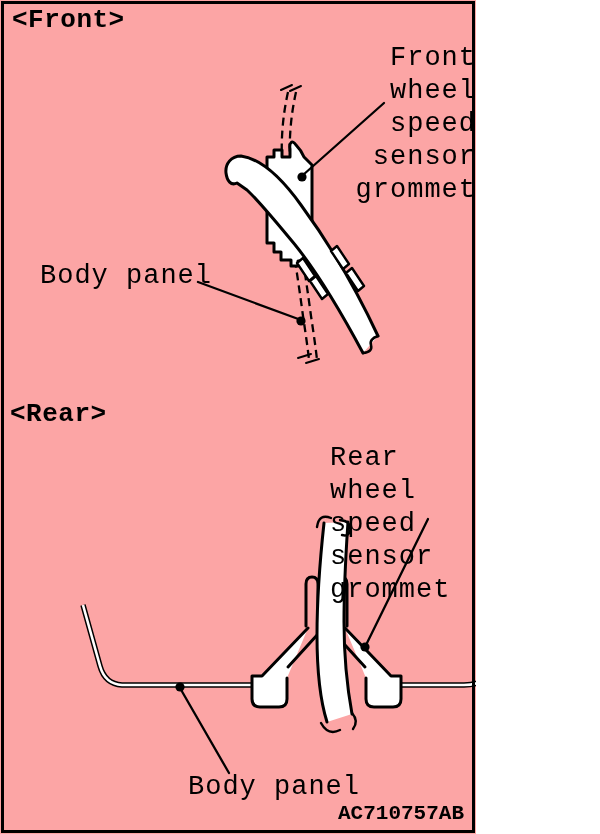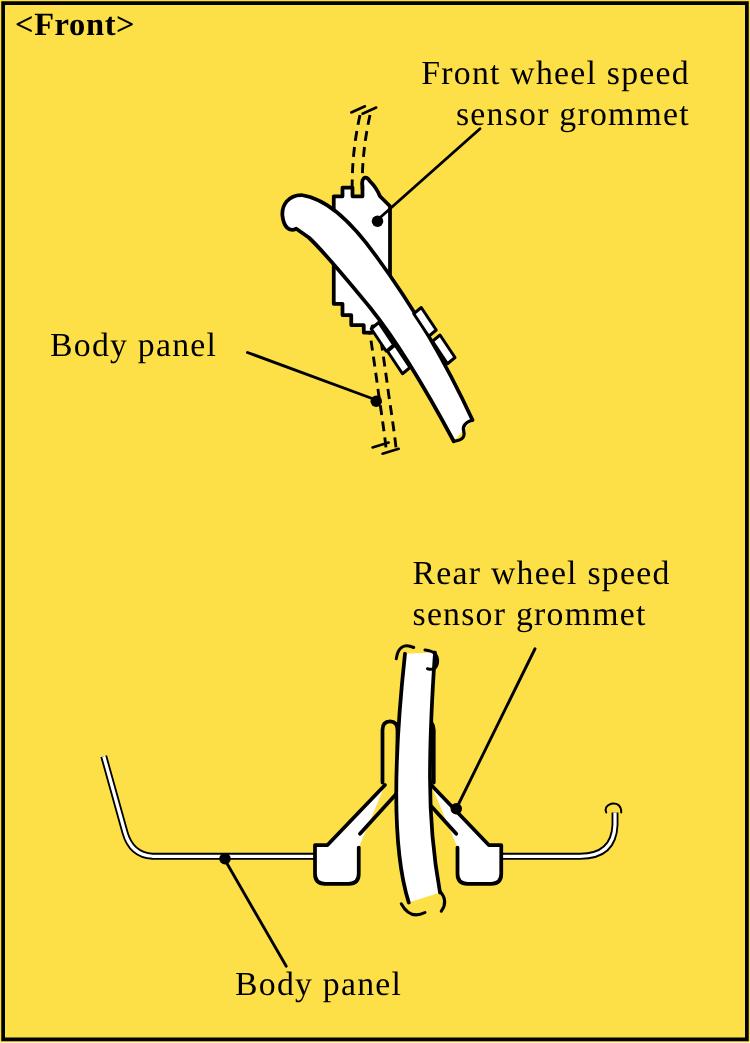--- a/index.html
+++ b/index.html
@@ -1,20 +1,20 @@
 <!DOCTYPE html>
 <html><head>
 <meta charset="utf-8">
 <style>
   html,body{margin:0;padding:0;background:#fff;}
   .page{
     position:relative;
-    width:600px;height:834px;
-    background:#fde047;
-    font-family:Liberation Serif, serif;
+    width:476px;height:834px;
+    background:#fca5a5;
+    font-family:Liberation Mono, monospace;
     overflow:hidden;
   }
   .frame{
     position:absolute;inset:1px;
     border:3px solid #000;
     pointer-events:none;
   }
   .lineart{position:absolute;left:0;top:0;width:600px;height:834px;}
   .section-title{
     position:absolute;
@@ -107,21 +107,23 @@
     </g>
   </svg>
 
   <div class="section-title" id="front-title">&lt;Front&gt;</div>
 
   <div class="callout" id="front-grommet-label">Front wheel speed
 sensor grommet</div>
 
   <div class="callout" id="front-bodypanel-label">Body panel</div>
 
+  <div class="section-title" id="rear-title">&lt;Rear&gt;</div>
 
   <div class="callout" id="rear-grommet-label">Rear wheel speed
 sensor grommet</div>
 
   <div class="callout" id="rear-bodypanel-label">Body panel</div>
 
+  <div class="figure-code">AC710757AB</div>
 
   <div class="frame"></div>
 </div>
 
 </body></html>

